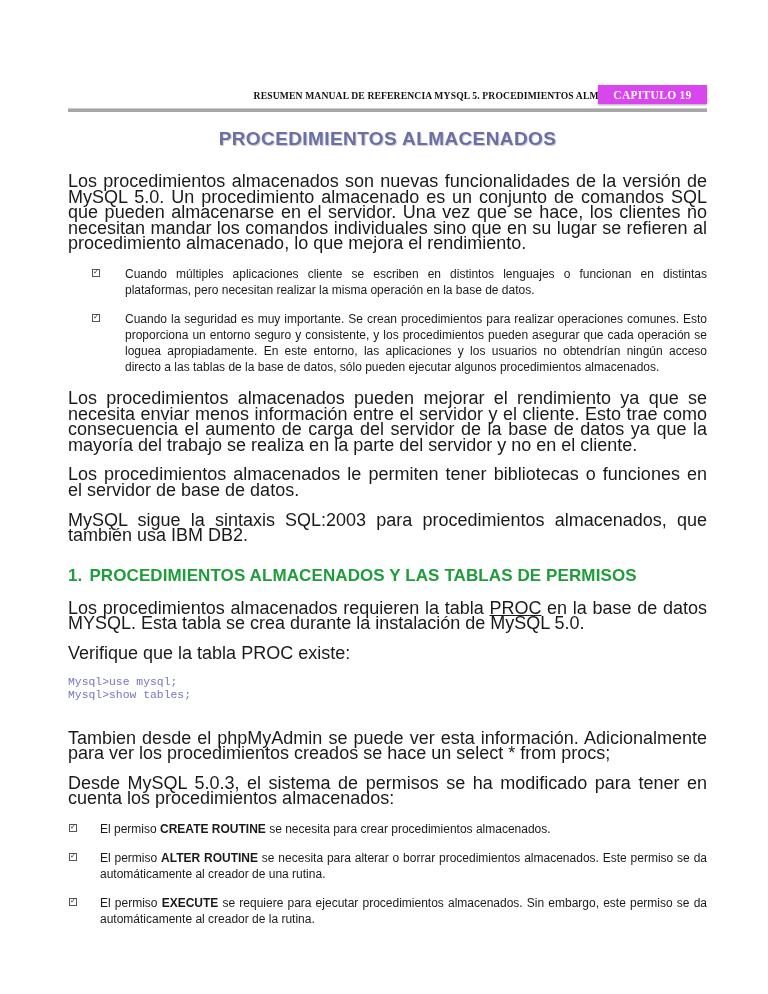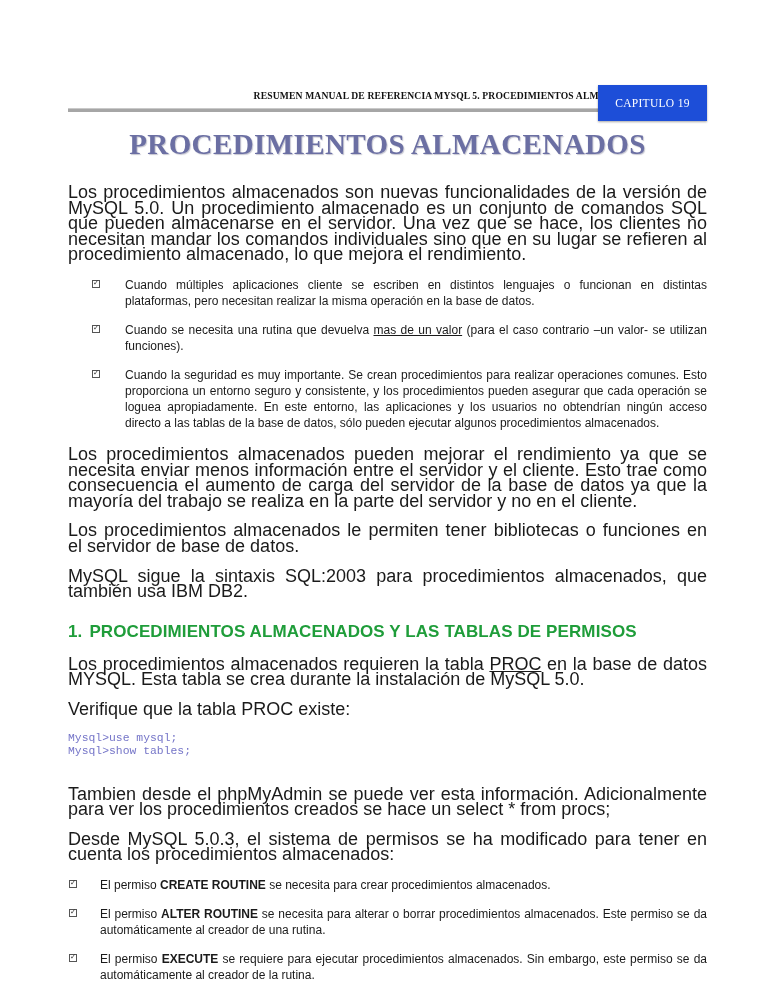--- a/index.html
+++ b/index.html
@@ -55,50 +55,49 @@
   }
   .header-text .caret {
     color: #1f7a3d;
     font-weight: bold;
   }
   .chapter-badge {
     position: absolute;
     top: 85px;
     left: 598px;
     width: 109px;
-    height: 36px;
-    background: #1d4ed8;
+    height: 19px;
+    background: #d946ef;
     color: #ffffff;
     font-family: "Liberation Serif", serif;
-    font-weight: normal;
+    font-weight: bold;
     font-size: 11.5px;
     letter-spacing: 0.3px;
     display: flex;
     align-items: center;
     justify-content: center;
     box-shadow: 0 1px 2px rgba(0,0,0,0.35);
   }
 
   
   .content {
     position: absolute;
     left: 68px;
     top: 128px;
     width: 639px;
   }
 
   .doc-title {
     text-align: center;
-    font-size: 29px;
+    font-size: 19px;
     font-weight: bold;
     color: #6b6fa3;
     letter-spacing: 0.4px;
     margin: 0 0 24px 0;
     text-shadow: 1px 1px 1px rgba(150,150,170,0.55);
-    font-family: Liberation Serif, serif;
   }
 
   p.body-par {
     margin: 4px 0 14px 0;
     font-size: 18px;
     line-height: 15.6px;
     text-align: justify;
     color: #1a1a1a;
   }
 
@@ -187,23 +186,20 @@
     <h1 class="doc-title">PROCEDIMIENTOS ALMACENADOS</h1>
 
     <p class="body-par">Los procedimientos almacenados son nuevas funcionalidades de la versión de MySQL 5.0.  Un procedimiento almacenado es un conjunto de comandos SQL que pueden almacenarse en el servidor. Una vez que se hace, los clientes no necesitan mandar los comandos individuales sino que en su lugar se refieren al procedimiento almacenado, lo que mejora el rendimiento.</p>
 
 
     <ul class="check-list indent-list">
       <li>
         <span class="cb"></span><span>Cuando múltiples aplicaciones cliente se escriben en distintos lenguajes o funcionan en distintas plataformas, pero necesitan realizar la misma operación en la base de datos.</span>
       </li>
       <li>
-        <span class="cb"></span><span>Cuando se necesita una rutina que devuelva </span><span class="u">mas de un valor</span><span> (para el caso contrario –un valor- se utilizan funciones).</span>
-      </li>
-      <li>
         <span class="cb"></span><span>Cuando la seguridad es muy importante. Se crean procedimientos para realizar operaciones comunes. Esto proporciona un entorno seguro y consistente, y los procedimientos pueden asegurar que cada operación se loguea apropiadamente. En este entorno, las aplicaciones y los usuarios no obtendrían ningún acceso directo a las tablas de la base de datos, sólo pueden ejecutar algunos procedimientos almacenados.</span>
       </li>
     </ul>
 
     <p class="body-par" style="margin-top:16px;">Los procedimientos almacenados pueden mejorar el rendimiento ya que se necesita enviar menos información entre el servidor y el cliente. Esto trae como consecuencia el aumento de carga del servidor de la base de datos ya que la mayoría del trabajo se realiza en la parte del servidor y no en el cliente.</p>
 
     <p class="body-par">Los procedimientos almacenados le permiten tener bibliotecas o funciones en el servidor de base de datos.</p>
 
     <p class="body-par">MySQL sigue la sintaxis SQL:2003 para procedimientos almacenados, que también usa IBM DB2.</p>
 

